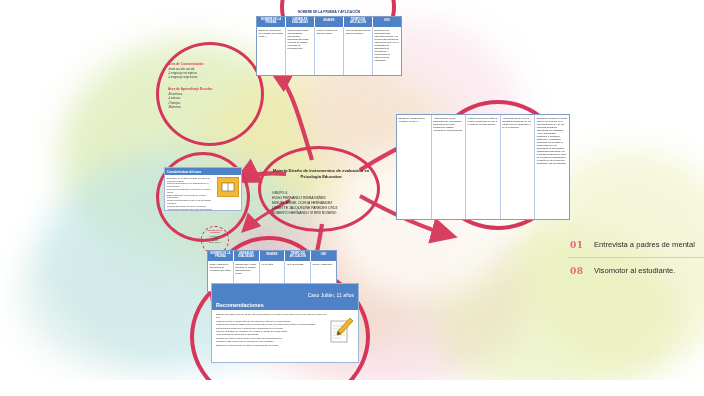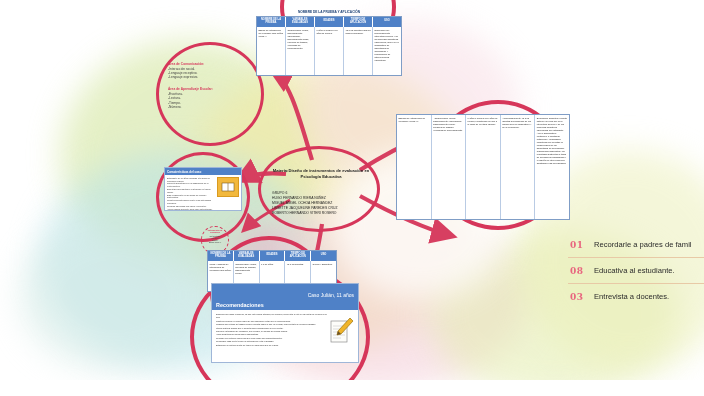--- a/index.html
+++ b/index.html
@@ -215,25 +215,21 @@
           <path d="M21,3 L24,6 L12,19 L8,20 L9,16 Z" fill="#f0b429" stroke="#9c7410" stroke-width=".7"></path>
           <path d="M8,20 L9,16 L12,19 Z" fill="#6b5227"></path>
         </svg>
       </div>
     </div>
   </div>
 
   <div class="rlist">
     <div class="rrow">
       <span class="rnum">01</span>
-      <span class="rtxt">Recordarle a padres de famil</span>
+      <span class="rtxt">Entrevista a padres de mental</span>
     </div>
     <div class="rrow">
       <span class="rnum">08</span>
-      <span class="rtxt">Educativa al estudiante.</span>
-    </div>
-    <div class="rrow">
-      <span class="rnum">03</span>
-      <span class="rtxt">Entrevista a docentes.</span>
+      <span class="rtxt">Visomotor al estudiante.</span>
     </div>
   </div>
 
 </div>
 
 </body></html>

